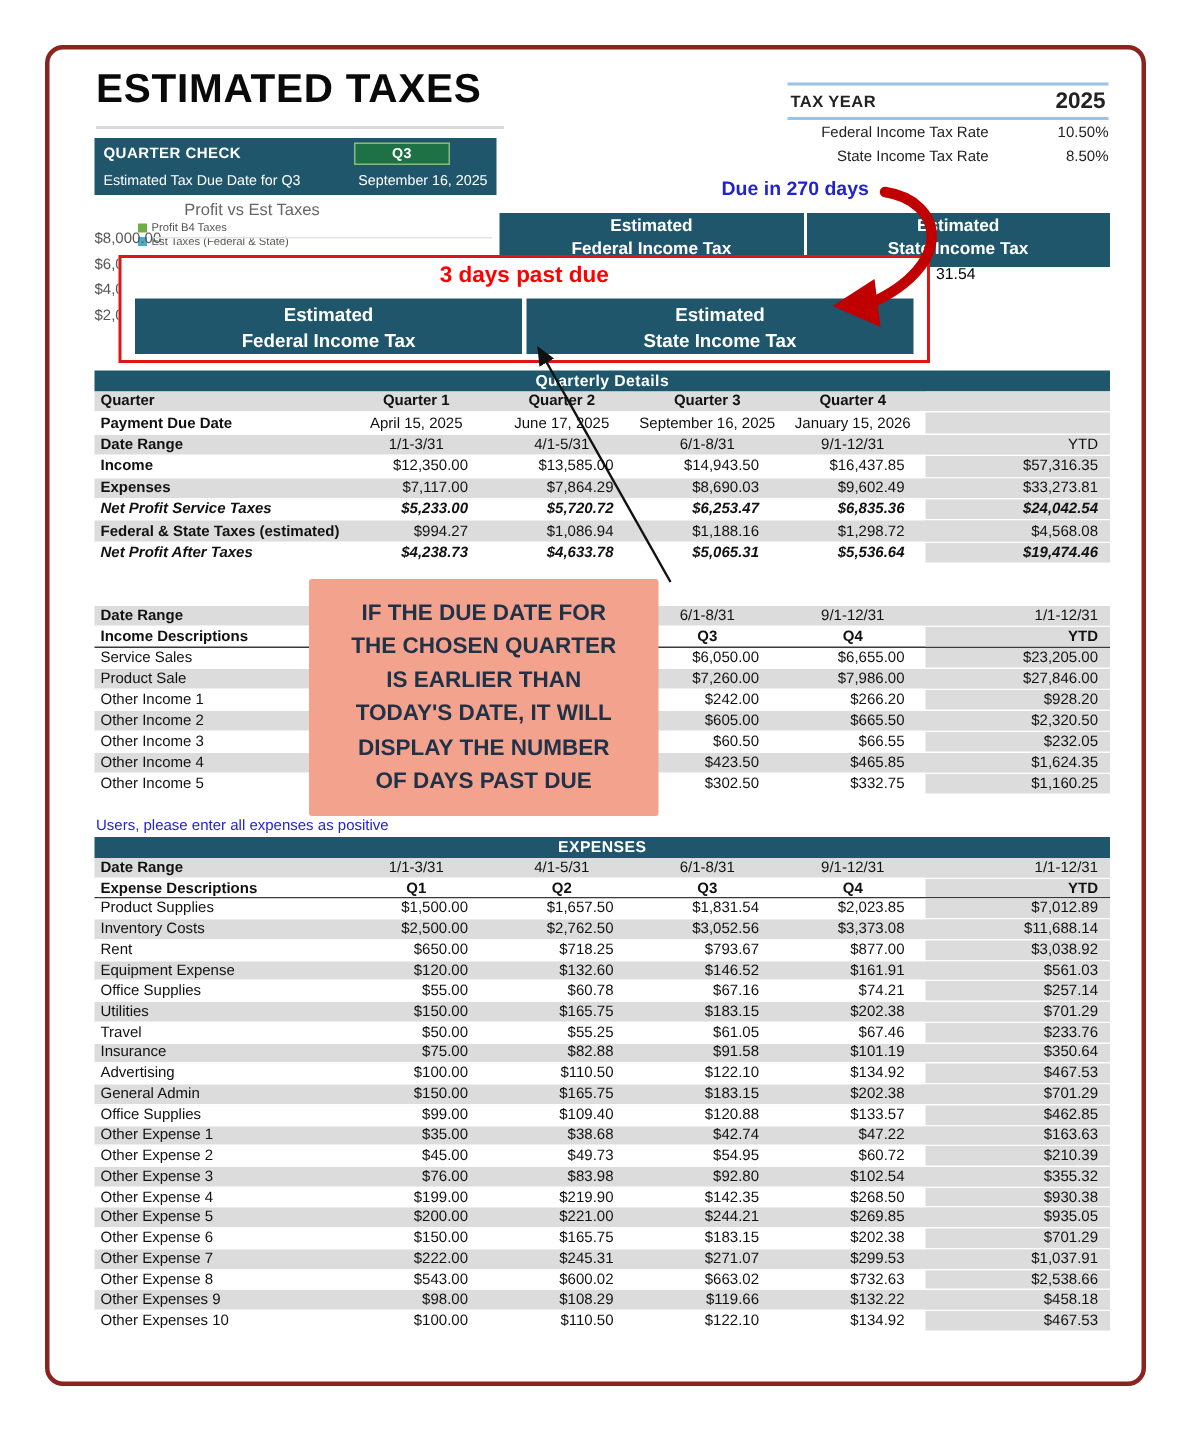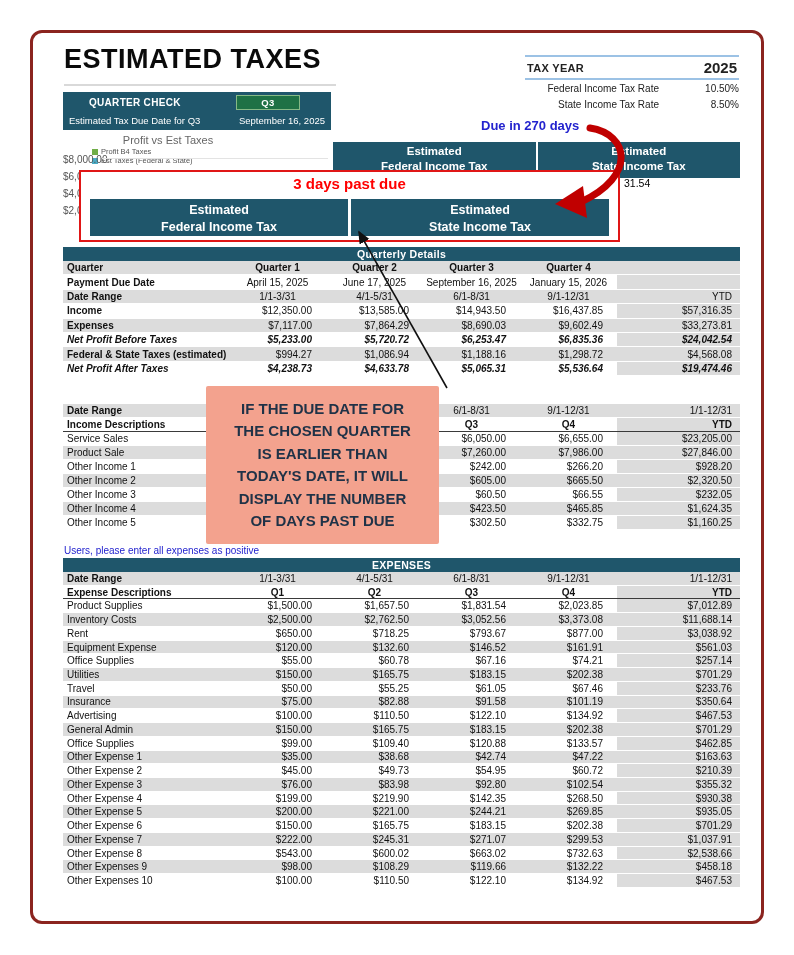--- a/index.html
+++ b/index.html
@@ -20,21 +20,21 @@
     border-top:2px solid #9CC2E5;border-bottom:2px solid #9CC2E5;height:21px;padding:0 2px;}
   .tax-year-label{font-weight:700;font-size:11px;letter-spacing:.3px;}
   .tax-year-value{font-weight:700;font-size:15px;text-align:center;}
   .rate-row{display:flex;justify-content:flex-end;align-items:center;height:15px;margin-top:1px;}
   .rate-label{text-align:right;}
   .rate-value{width:80px;text-align:right;}
 
   
   .qcheck{position:absolute;left:63px;top:92px;width:268px;height:38px;background:#1F566B;color:#fff;}
   .qc-row1{position:relative;height:20px;display:flex;align-items:center;padding-left:6px;
-    font-weight:700;font-size:10px;letter-spacing:.3px;margin-left:20px;}
+    font-weight:700;font-size:10px;letter-spacing:.3px;}
   .qc-badge{position:absolute;right:31px;top:3px;width:62px;height:13px;background:#1E7145;
     border:1px solid #86B986;display:flex;align-items:center;justify-content:center;
     font-size:9.5px;font-weight:700;cursor:pointer;}
   .qc-row2{display:flex;justify-content:space-between;align-items:center;height:17px;
     padding:0 6px;font-size:9.5px;font-weight:400;}
 
   
   .chart-title{position:absolute;left:88px;top:134px;width:160px;text-align:center;color:#666;font-size:11px;}
   .legend{position:absolute;left:92px;top:147px;font-size:7.5px;color:#555;}
   .legend-item{display:flex;align-items:center;gap:3px;height:9px;}
@@ -222,21 +222,21 @@
       </div>
       <div class="trow m shade">
         <div class="tcell c0">Expenses</div>
         <div class="tcell c1">$7,117.00</div>
         <div class="tcell c2">$7,864.29</div>
         <div class="tcell c3">$8,690.03</div>
         <div class="tcell c4">$9,602.49</div>
         <div class="tcell c5">$33,273.81</div>
       </div>
       <div class="trow m emph">
-        <div class="tcell c0">Net Profit Before Taxes</div>
+        <div class="tcell c0">Net Profit Service Taxes</div>
         <div class="tcell c1">$5,233.00</div>
         <div class="tcell c2">$5,720.72</div>
         <div class="tcell c3">$6,253.47</div>
         <div class="tcell c4">$6,835.36</div>
         <div class="tcell c5">$24,042.54</div>
       </div>
       <div class="trow m shade">
         <div class="tcell c0">Federal &amp; State Taxes (estimated)</div>
         <div class="tcell c1">$994.27</div>
         <div class="tcell c2">$1,086.94</div>

